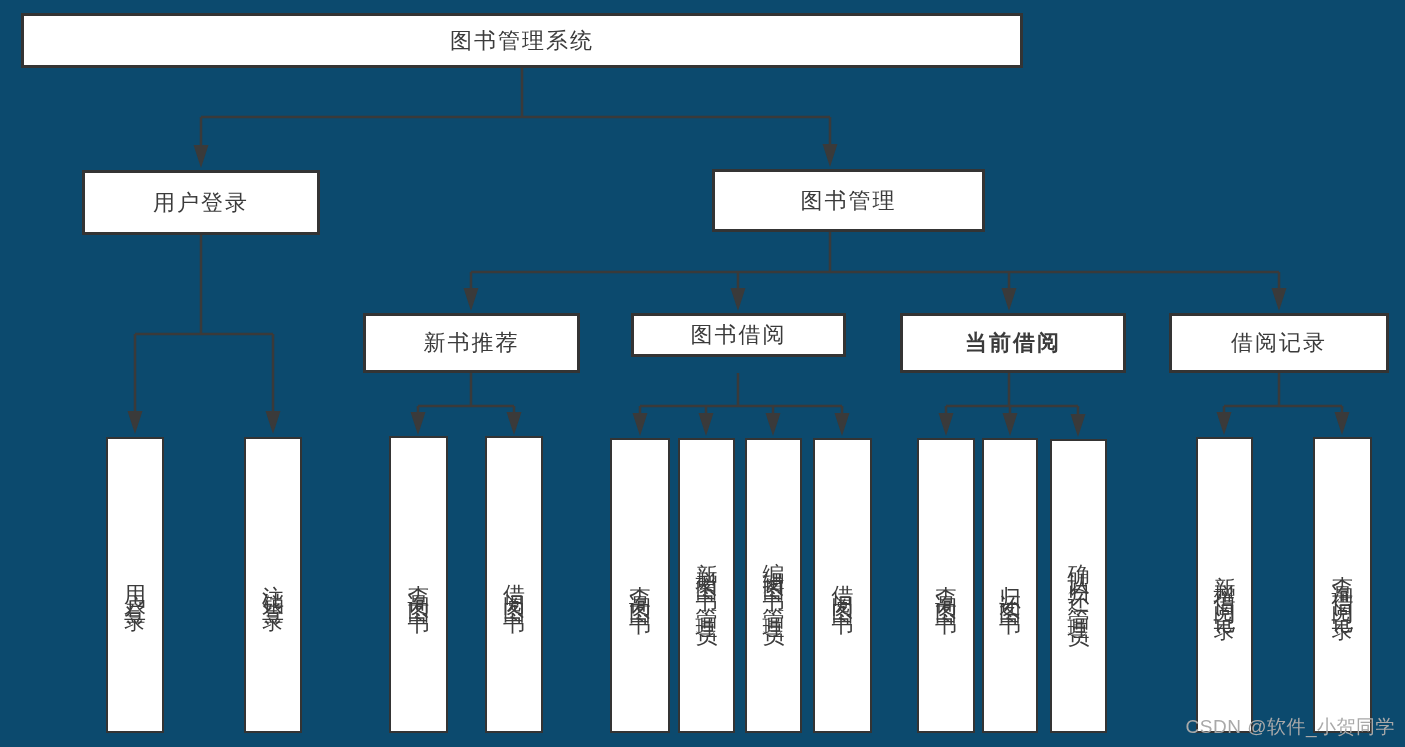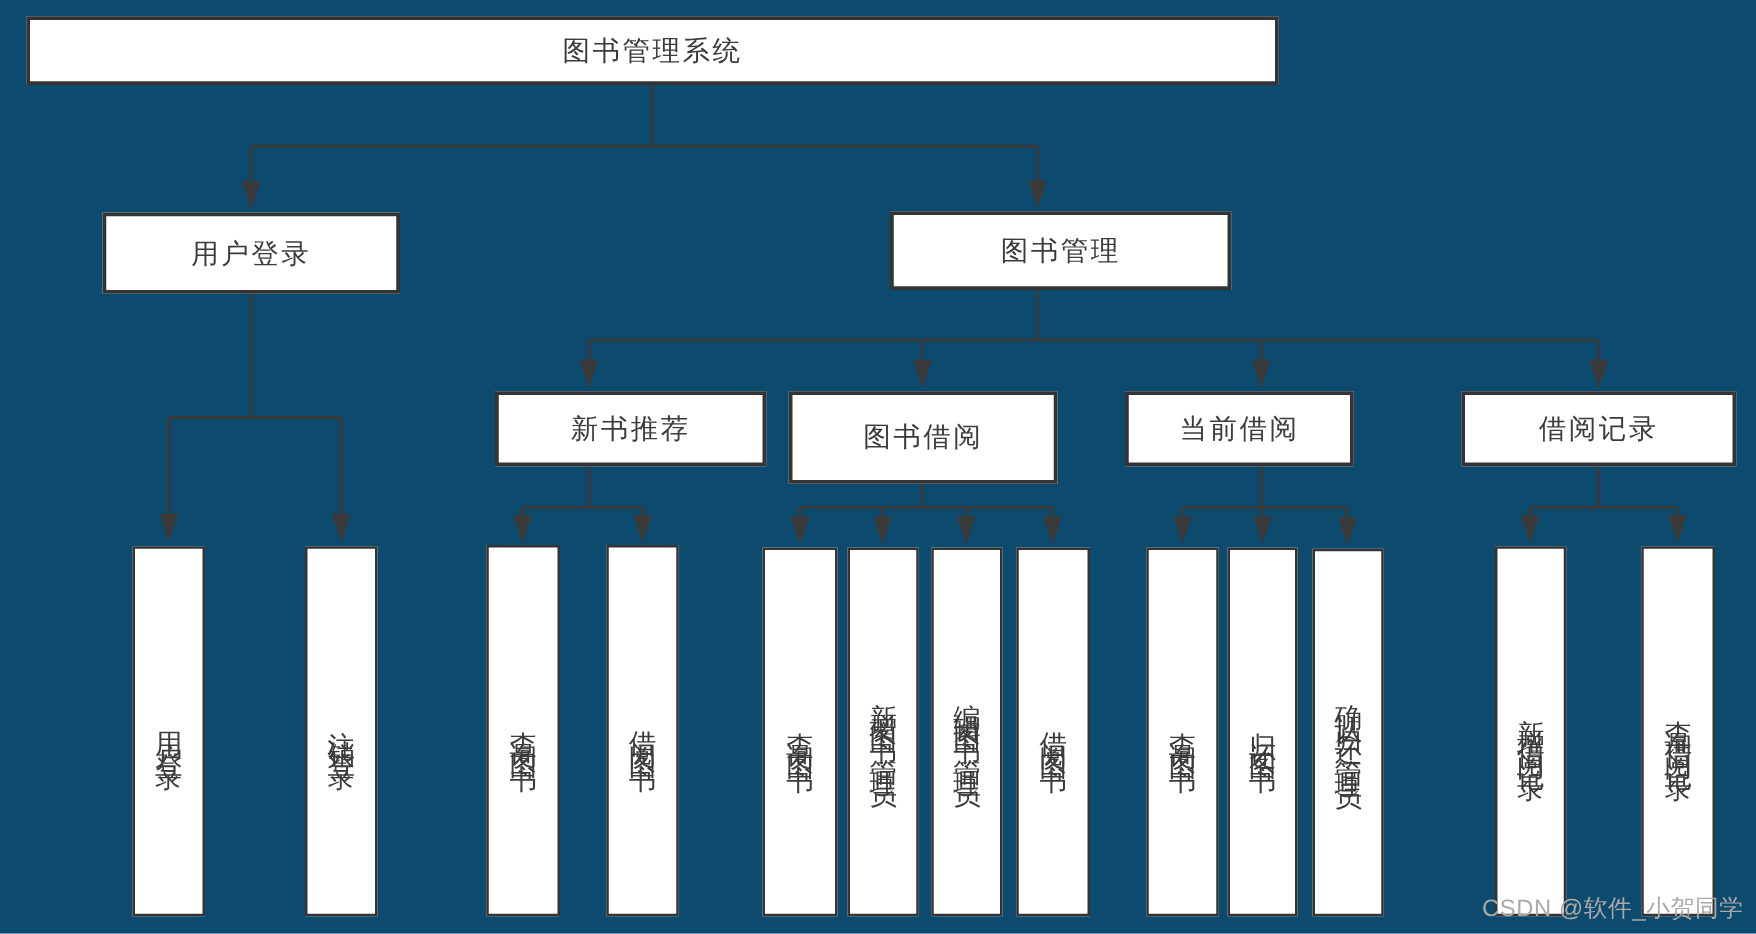--- a/index.html
+++ b/index.html
@@ -68,23 +68,23 @@
       <polygon points="1216.5,412 1231.5,412 1224,435"></polygon>
       <polygon points="1334.5,412 1349.5,412 1342,435"></polygon>
     </g>
   </svg>
 
   <div class="node hbox" style="left:21px; top:13px; width:1002px; height:55px;">图书管理系统</div>
 
   <div class="node hbox" style="left:82px; top:170px; width:238px; height:65px;">用户登录</div>
   <div class="node hbox" style="left:712px; top:169px; width:273px; height:63px;">图书管理</div>
 
-  <div class="node hbox" style="left:363px; top:313px; width:217px; height:60px;margin-left:33px;">新书推荐</div>
-  <div class="node hbox" style="left:631px; top:313px; width:215px; height:74px;">图书借阅</div>
-  <div class="node hbox" style="left:900px; top:313px; width:183px; height:60px;">当前借阅</div>
+  <div class="node hbox" style="left:363px; top:313px; width:217px; height:60px;">新书推荐</div>
+  <div class="node hbox" style="left:631px; top:313px; width:215px; height:44px;">图书借阅</div>
+  <div class="node hbox" style="left:900px; top:313px; width:226px; height:60px;font-weight:bold;">当前借阅</div>
   <div class="node hbox" style="left:1169px; top:313px; width:220px; height:60px;">借阅记录</div>
 
   <div class="node vbox" style="left:106px; top:437px; width:58px; height:296px;">用户登录</div>
   <div class="node vbox" style="left:244px; top:437px; width:58px; height:296px;">注销登录</div>
 
   <div class="node vbox" style="left:389px; top:436px; width:59px; height:297px;">查询图书</div>
   <div class="node vbox" style="left:485px; top:436px; width:58px; height:297px;">借阅图书</div>
 
   <div class="node vbox" style="left:610px; top:438px; width:60px; height:295px;">查询图书</div>
   <div class="node vbox" style="left:678px; top:438px; width:57px; height:295px;">新增图书（管理员）</div>

